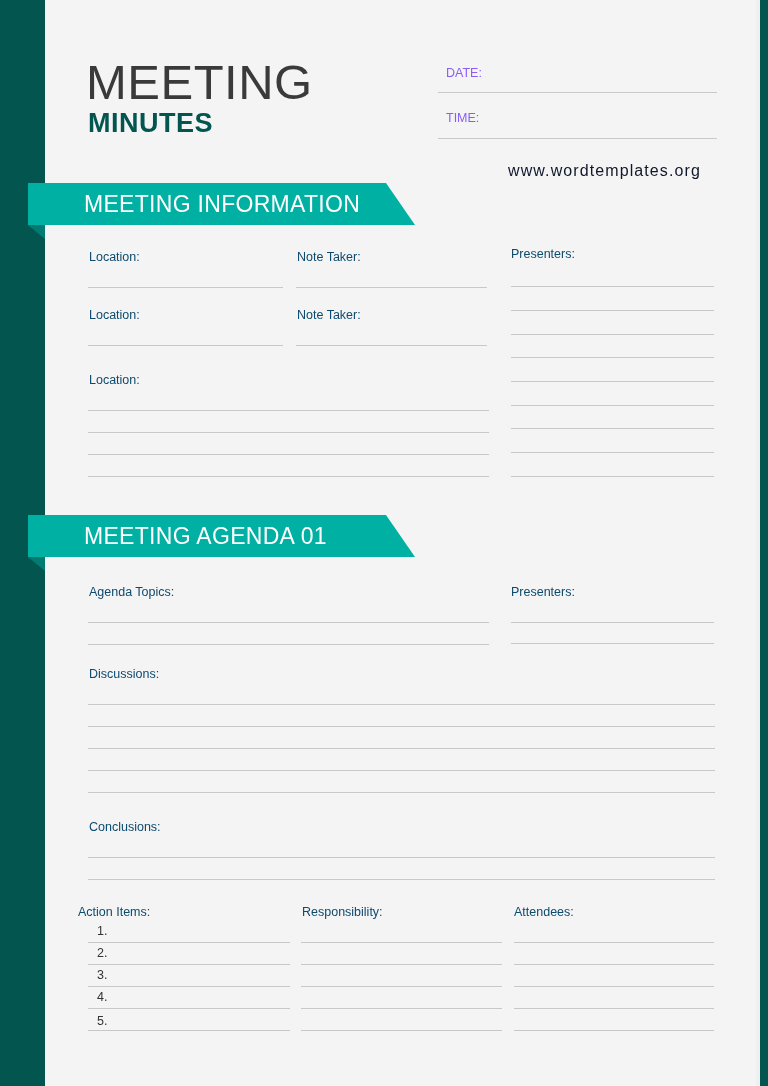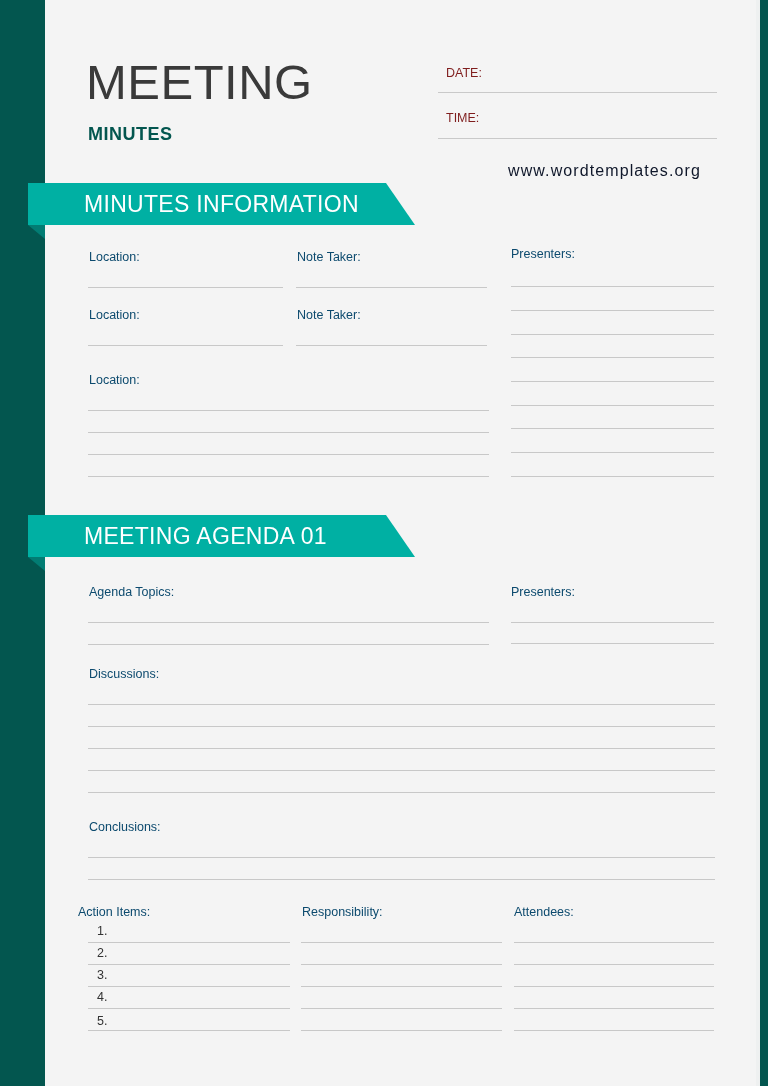--- a/index.html
+++ b/index.html
@@ -4,23 +4,23 @@
 <style>
   * { box-sizing: border-box; margin: 0; padding: 0; }
   html, body { width: 768px; height: 1086px; overflow: hidden; background: #f4f4f4; }
   body { position: relative; font-family: "Liberation Sans", sans-serif; color: #333; }
 
   .left-band { position: absolute; left: 0; top: 0; width: 45px; height: 1086px; background: #03564f; }
   .right-band { position: absolute; left: 760px; top: 0; width: 8px; height: 1086px; background: #03564f; }
   .right-edge { position: absolute; left: 756px; top: 0; width: 4px; height: 1086px; background: #eef0f0; }
 
   .title-big { position: absolute; left: 86px; top: 58px; font-size: 49px; font-weight: 400; color: #3a3a3a; letter-spacing: 0.5px; line-height: 1; }
-  .title-small { position: absolute; left: 88px; top: 110px; font-size: 18px; font-weight: 700; color: #03564f; letter-spacing: 0.5px; line-height: 1; margin-top: 15px; }
+  .title-small { position: absolute; left: 88px; top: 110px; font-size: 27px; font-weight: 700; color: #03564f; letter-spacing: 0.5px; line-height: 1; }
 
-  .hdr-label { position: absolute; font-size: 12.5px; color: #7f1d1d; }
+  .hdr-label { position: absolute; font-size: 12.5px; color: #8b5cf6; }
   .hdr-line { position: absolute; height: 1px; background: #c9c9c9; }
   .website { position: absolute; left: 508px; top: 162px; font-size: 16px; color: #0f172a; letter-spacing: 1.1px; }
 
   .ribbon { position: absolute; left: 28px; height: 42px; width: 387px; background: #00b0a3;
             clip-path: polygon(0 0, 358px 0, 387px 100%, 0 100%); }
   .ribbon-fold { position: absolute; left: 28px; width: 17px; height: 14px; background: #027c73;
                  clip-path: polygon(0 0, 100% 0, 100% 100%); }
   .ribbon-text { position: absolute; left: 84px; font-size: 23px; color: #ffffff; letter-spacing: 0.3px; line-height: 1; }
 
   .lbl { position: absolute; font-size: 12.5px; font-weight: 400; color: #0c4a6e; }
@@ -39,21 +39,21 @@
 
 <div class="hdr-label" style="left:446px; top:66px;">DATE:</div>
 <div class="hdr-line" style="left:438px; top:92px; width:279px;"></div>
 <div class="hdr-label" style="left:446px; top:111px;">TIME:</div>
 <div class="hdr-line" style="left:438px; top:138px; width:279px;"></div>
 
 <div class="website">www.wordtemplates.org</div>
 
 <div class="ribbon" style="top:183px;"></div>
 <div class="ribbon-fold" style="top:225px;"></div>
-<div class="ribbon-text" style="top:193px;">MINUTES INFORMATION</div>
+<div class="ribbon-text" style="top:193px;">MEETING INFORMATION</div>
 
 <div class="lbl" style="left:89px; top:250px;">Location:</div>
 <div class="lbl" style="left:297px; top:250px;">Note Taker:</div>
 <div class="line" style="left:88px; top:287px; width:195px;"></div>
 <div class="line" style="left:296px; top:287px; width:191px;"></div>
 
 <div class="lbl" style="left:89px; top:308px;">Location:</div>
 <div class="lbl" style="left:297px; top:308px;">Note Taker:</div>
 <div class="line" style="left:88px; top:345px; width:195px;"></div>
 <div class="line" style="left:296px; top:345px; width:191px;"></div>

